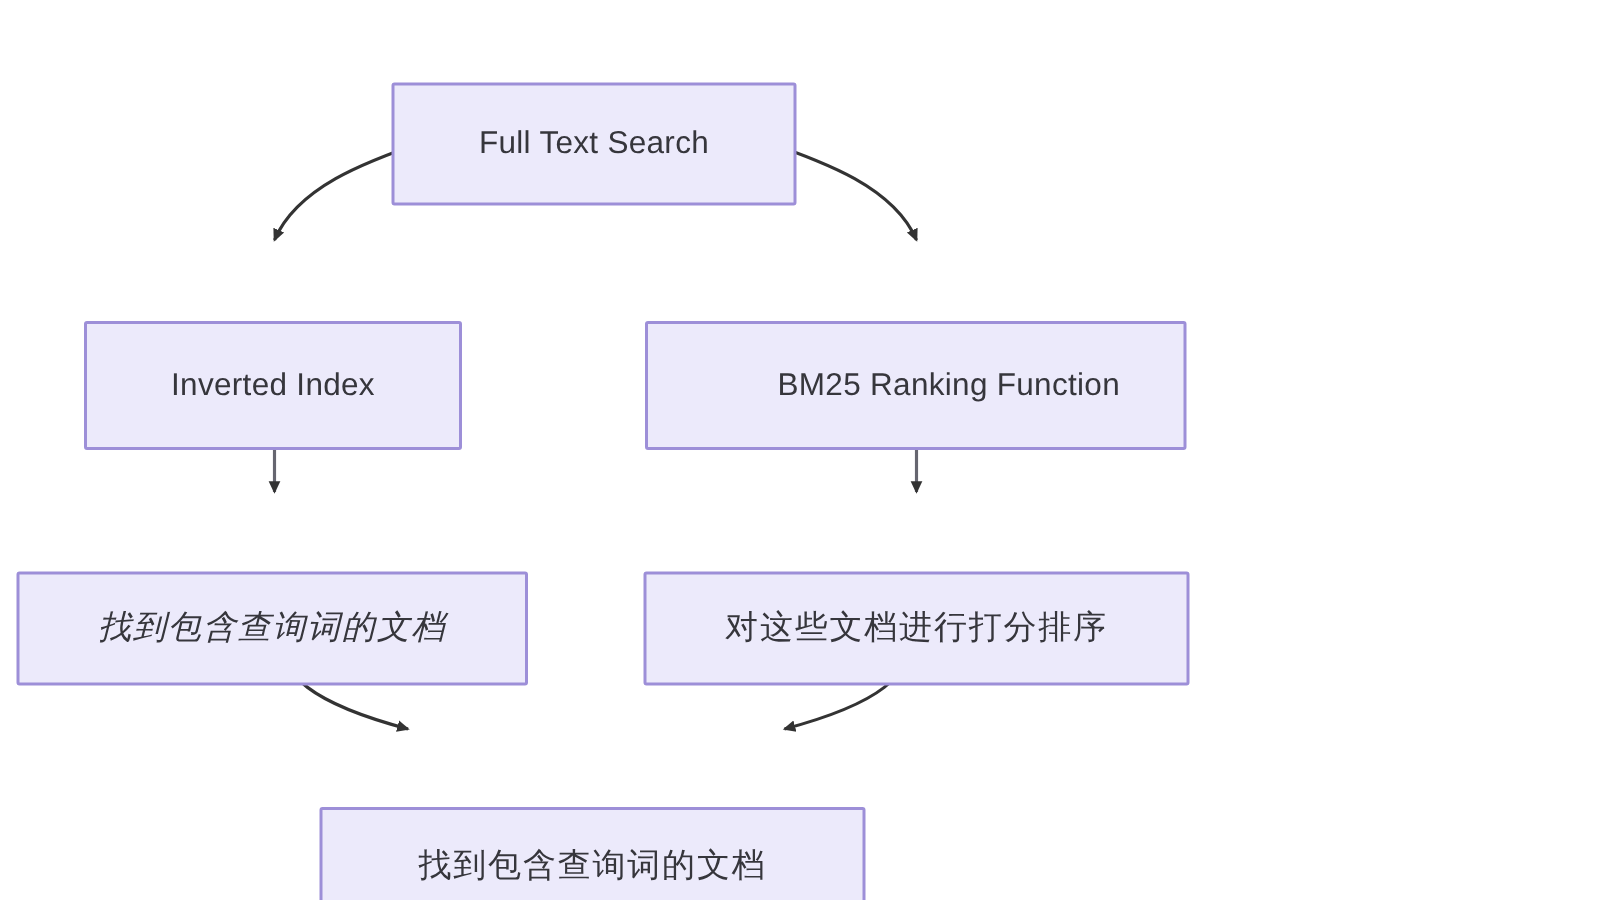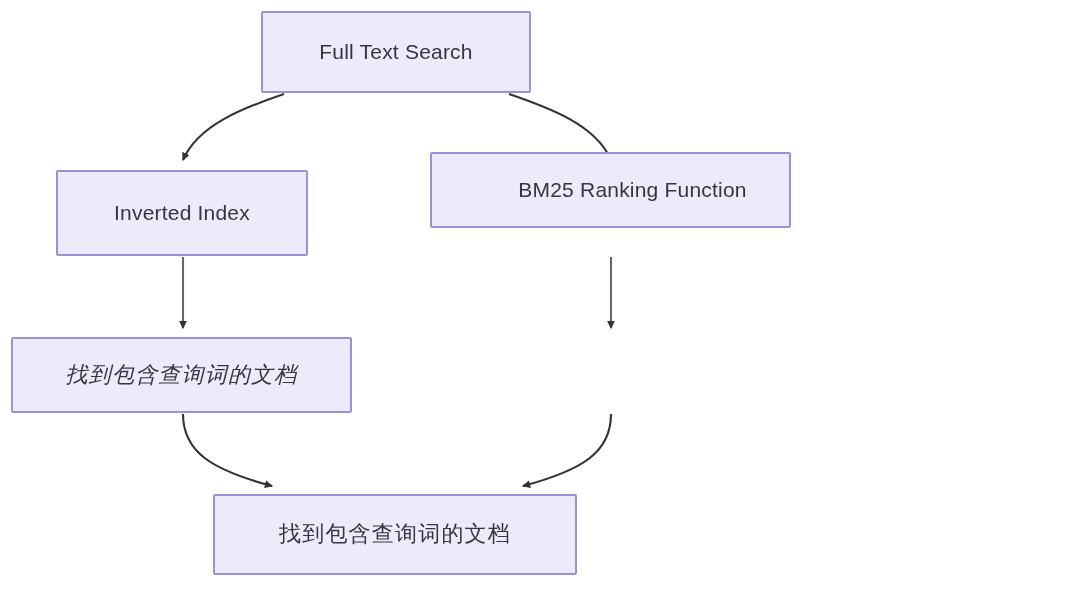--- a/index.html
+++ b/index.html
@@ -31,20 +31,21 @@
   .node {
     position: absolute;
     box-sizing: border-box;
     background: #ECEAFB;
     border: 2px solid #9D8FD8;
     border-radius: 2px;
     display: flex;
     align-items: center;
     justify-content: center;
     text-align: center;
+    margin-top: 44px;
   }
   .node-label {
     color: #36363C;
     font-size: 21px;
     line-height: 1.2;
     letter-spacing: 0.2px;
     white-space: nowrap;
   }
   .node-label.cjk {
     font-family: "DejaVu Sans", "Liberation Sans", sans-serif;
@@ -78,26 +79,29 @@
   </svg>
 
   <div class="node" style="left:261px; top:11px; width:270px; height:82px;">
     <span class="node-label">Full Text Search</span>
   </div>
 
   <div class="node" style="left:56px; top:170px; width:252px; height:86px;">
     <span class="node-label">Inverted Index</span>
   </div>
 
-  <div class="node" style="left:430px; top:152px; width:361px; height:76px;padding-left:44px;">
+  <div class="node" style="left:430px; top:170px; width:361px; height:86px;padding-left:44px;">
     <span class="node-label">BM25 Ranking Function</span>
   </div>
 
   <div class="node" style="left:11px; top:337px; width:341px; height:76px;font-style:italic;">
     <span class="node-label cjk">找到包含查询词的文档</span>
   </div>
 
+  <div class="node" style="left:429px; top:337px; width:364px; height:76px;">
+    <span class="node-label cjk">对这些文档进行打分排序</span>
+  </div>
 
   <div class="node" style="left:213px; top:494px; width:364px; height:81px;">
     <span class="node-label cjk">找到包含查询词的文档</span>
   </div>
 
 </div>
 
 </body></html>

